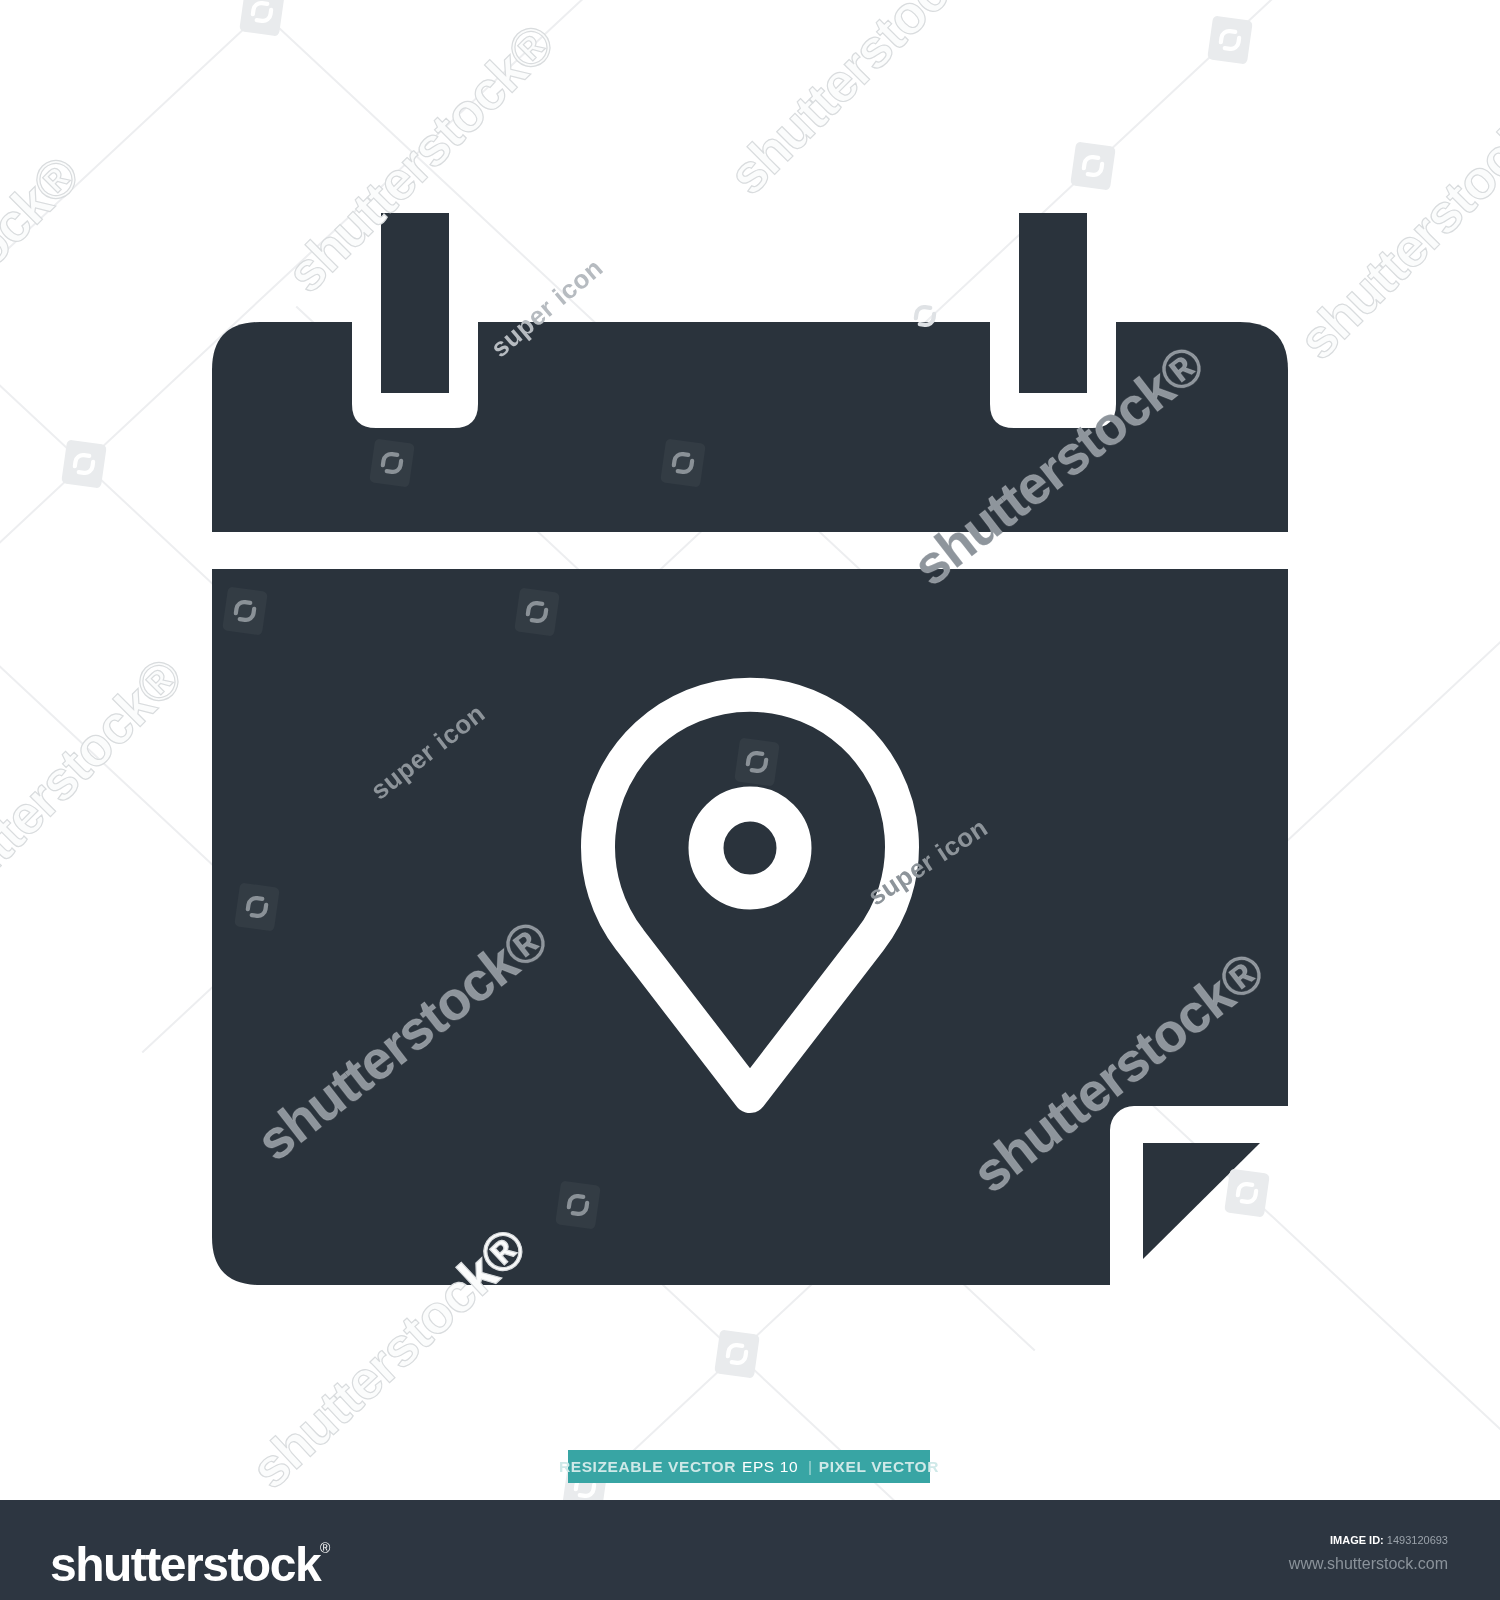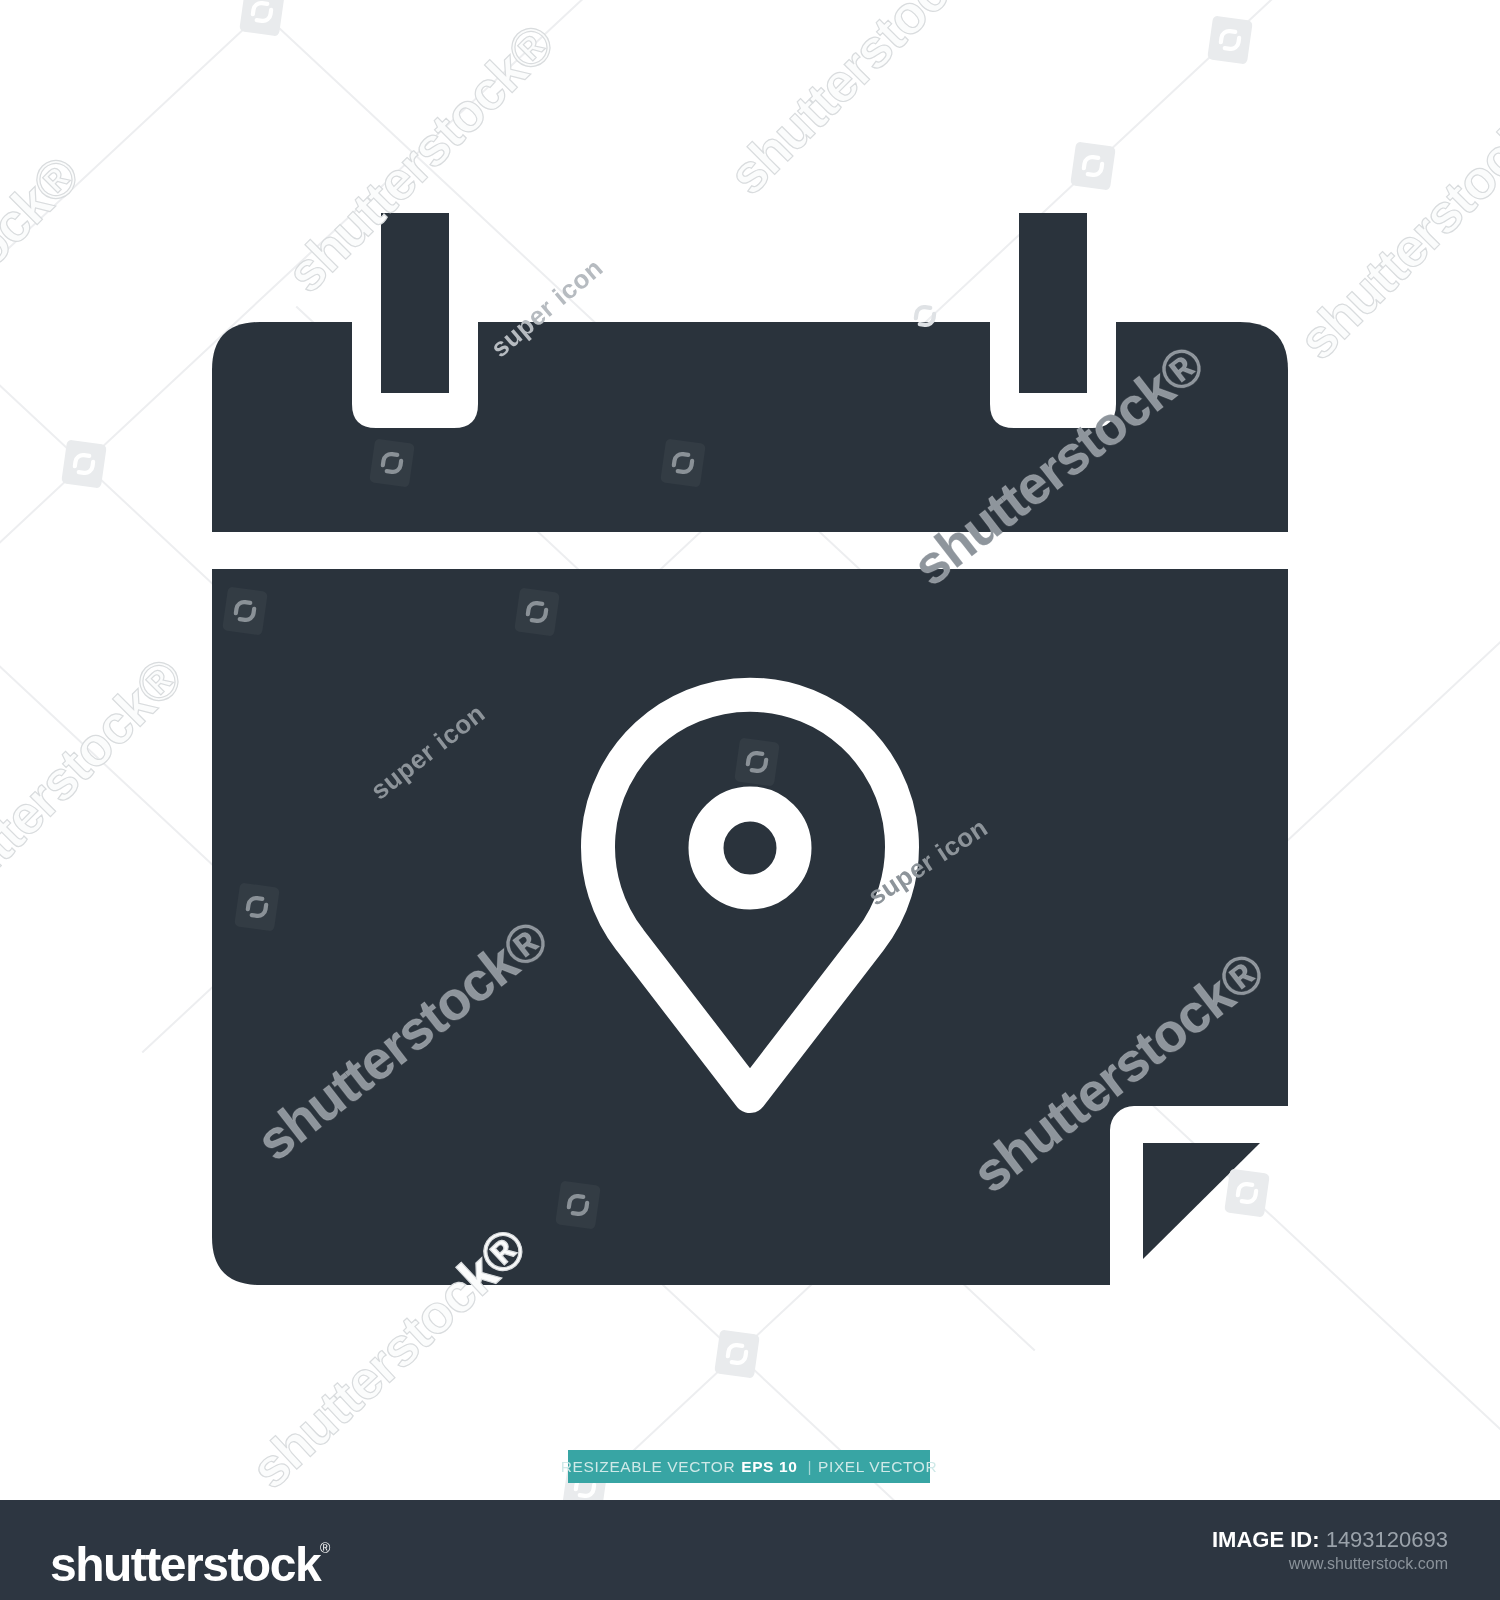--- a/index.html
+++ b/index.html
@@ -45,38 +45,38 @@
   .wm-tile.light svg path{stroke:#ffffff;}
   .wm-tile.ghost svg path{stroke:#dfe2e5;}
 
   
   #banner{
     position:absolute;left:568px;top:1450px;width:362px;height:33px;
     background:var(--banner-color);z-index:4;
     display:flex;align-items:center;justify-content:center;
     font-size:15.5px;letter-spacing:0.6px;white-space:nowrap;
   }
-  #banner .lt{color:#cfe9e8;font-weight:400;}
-  #banner .bold{color:#ffffff;font-weight:700;margin:0 4px 0 6px;}
+  #banner .lt{color:#cfe9e8;font-weight:700;}
+  #banner .bold{color:#ffffff;font-weight:400;margin:0 4px 0 6px;}
   #banner .sep{color:#a5d7d6;margin:0 6px;font-weight:400;}
 
   
   #footer{
     position:absolute;left:0;top:1500px;width:1500px;height:100px;
     background:var(--footer-color);z-index:5;
   }
   #footer .logo{
     position:absolute;left:50px;top:24px;color:#ffffff;
     font-size:48px;font-weight:700;letter-spacing:-1.5px;line-height:48px;
   }
   #footer .logo sup{font-size:14px;font-weight:400;vertical-align:28px;letter-spacing:0;}
   #footer .idblock{
     position:absolute;right:52px;top:28px;text-align:right;line-height:24px;
   }
-  #footer .idline{font-size:22px;}
+  #footer .idline{font-size:11px;}
   #footer .idline .lbl{color:#ffffff;font-weight:700;}
   #footer .idline .val{color:#9aa2aa;font-weight:400;}
   #footer .url{font-size:16px;color:#8a929a;}
 </style>
 </head>
 <body style="--line-color: #EDEEF0; --banner-color: #38A5A4; --footer-color: #2D3641;">
 
 <div id="stage">
 
   <div class="wm-line" style="left: -1038px; top: 11px; transform: rotate(43deg);"></div>

